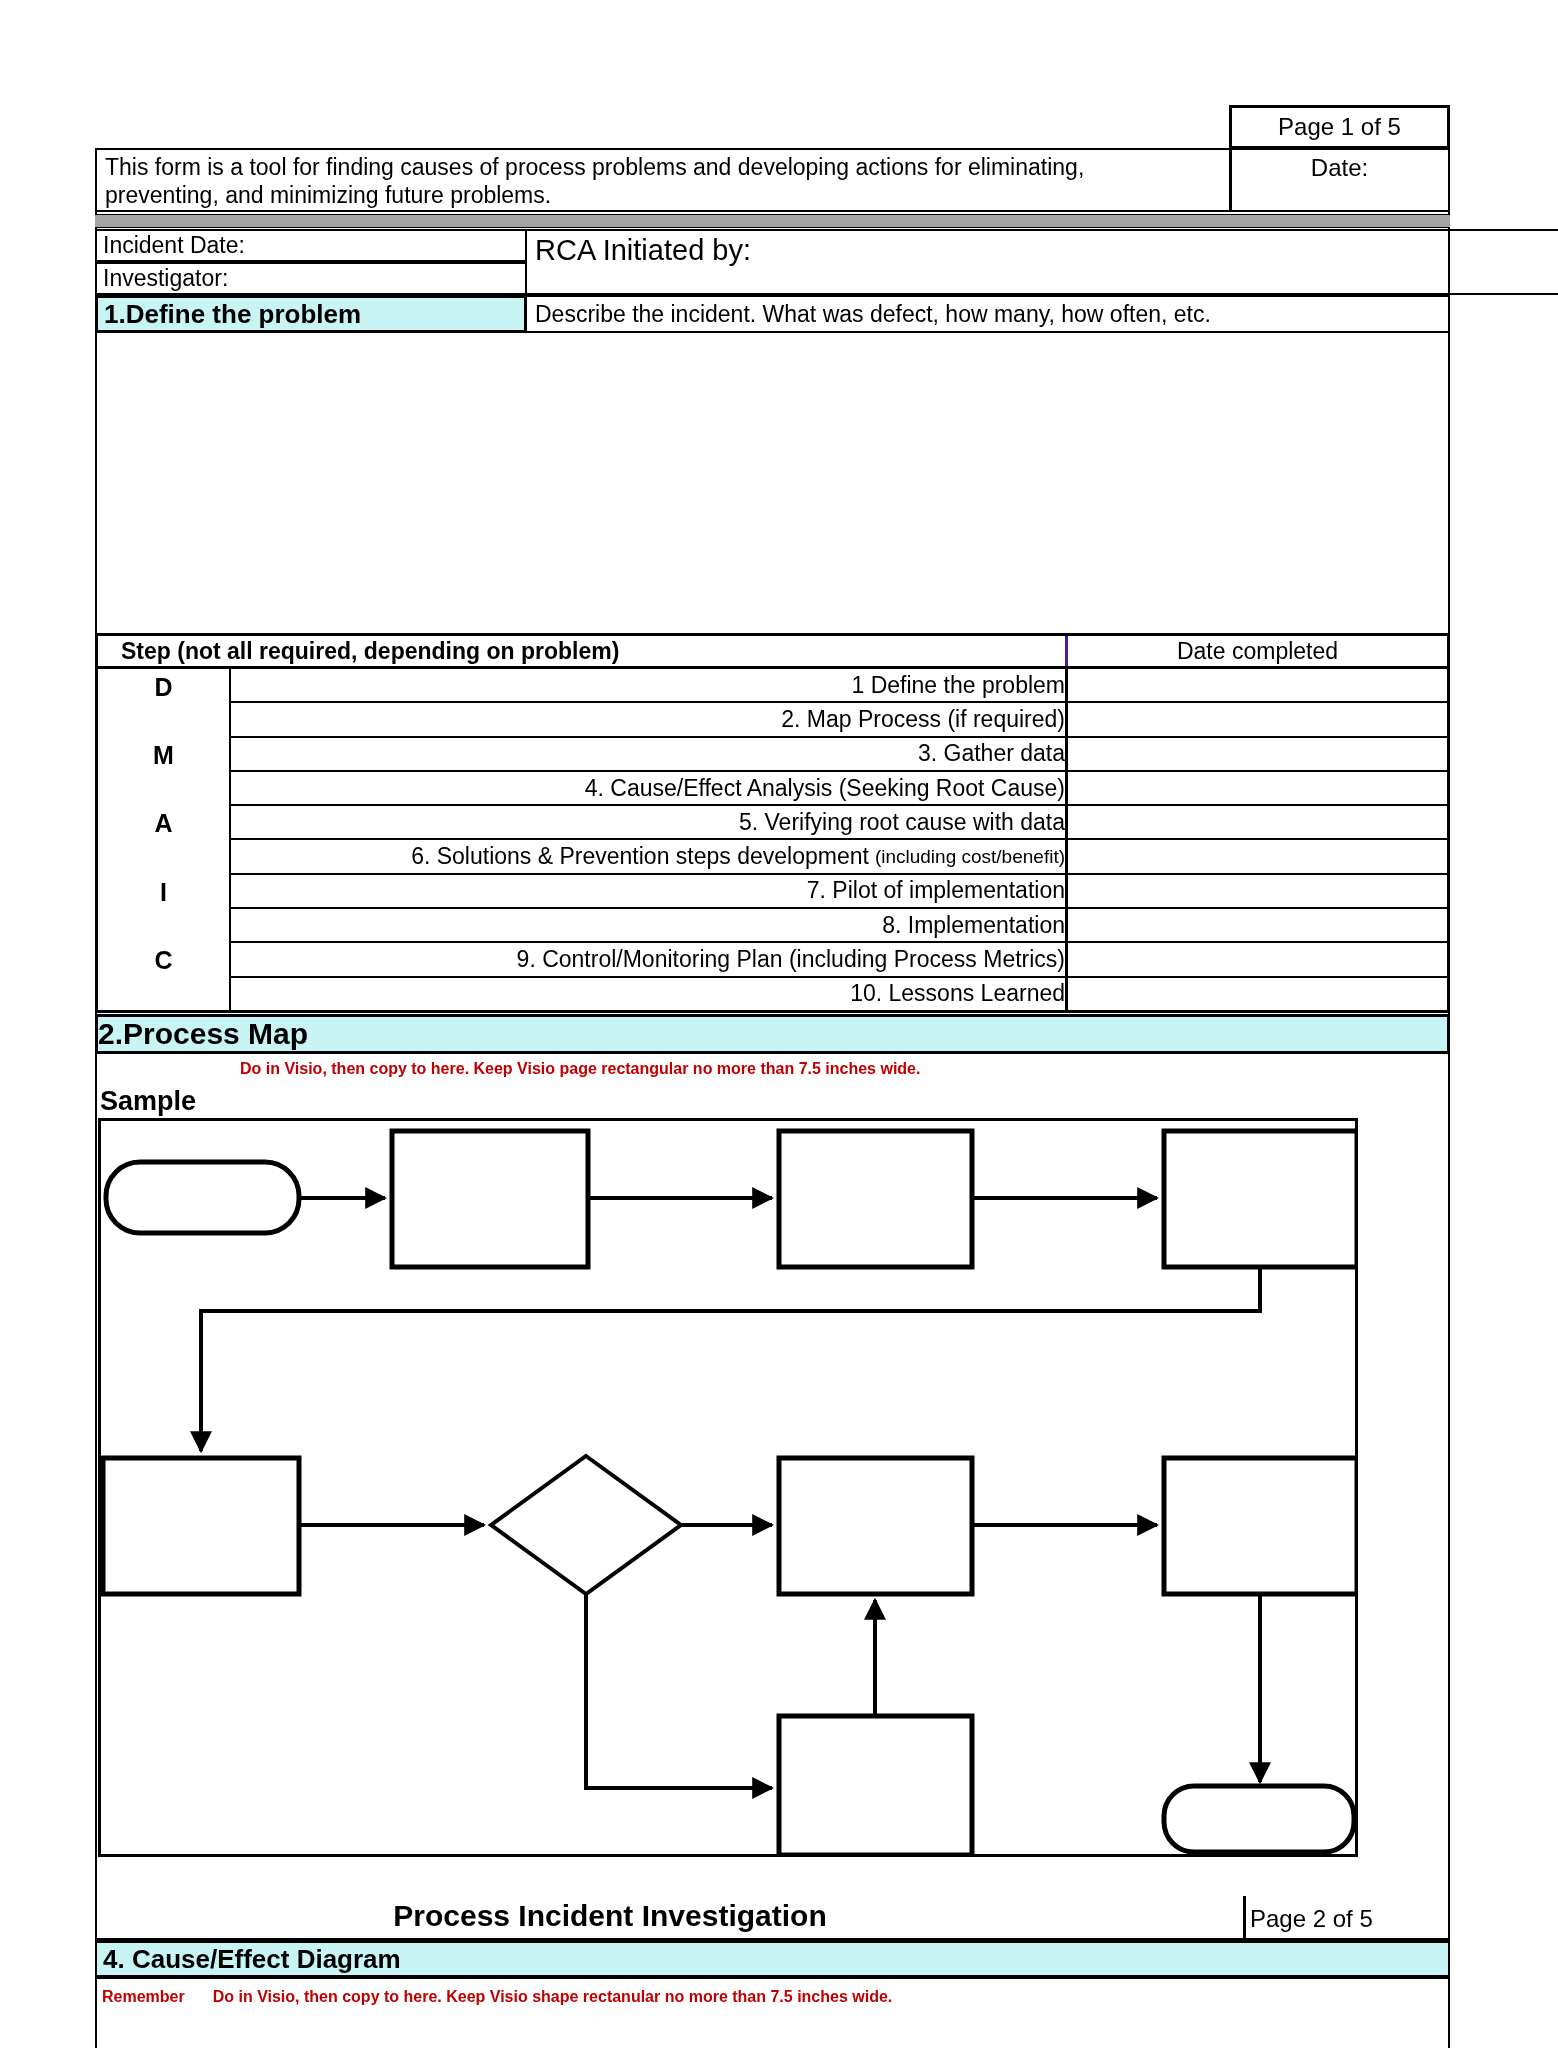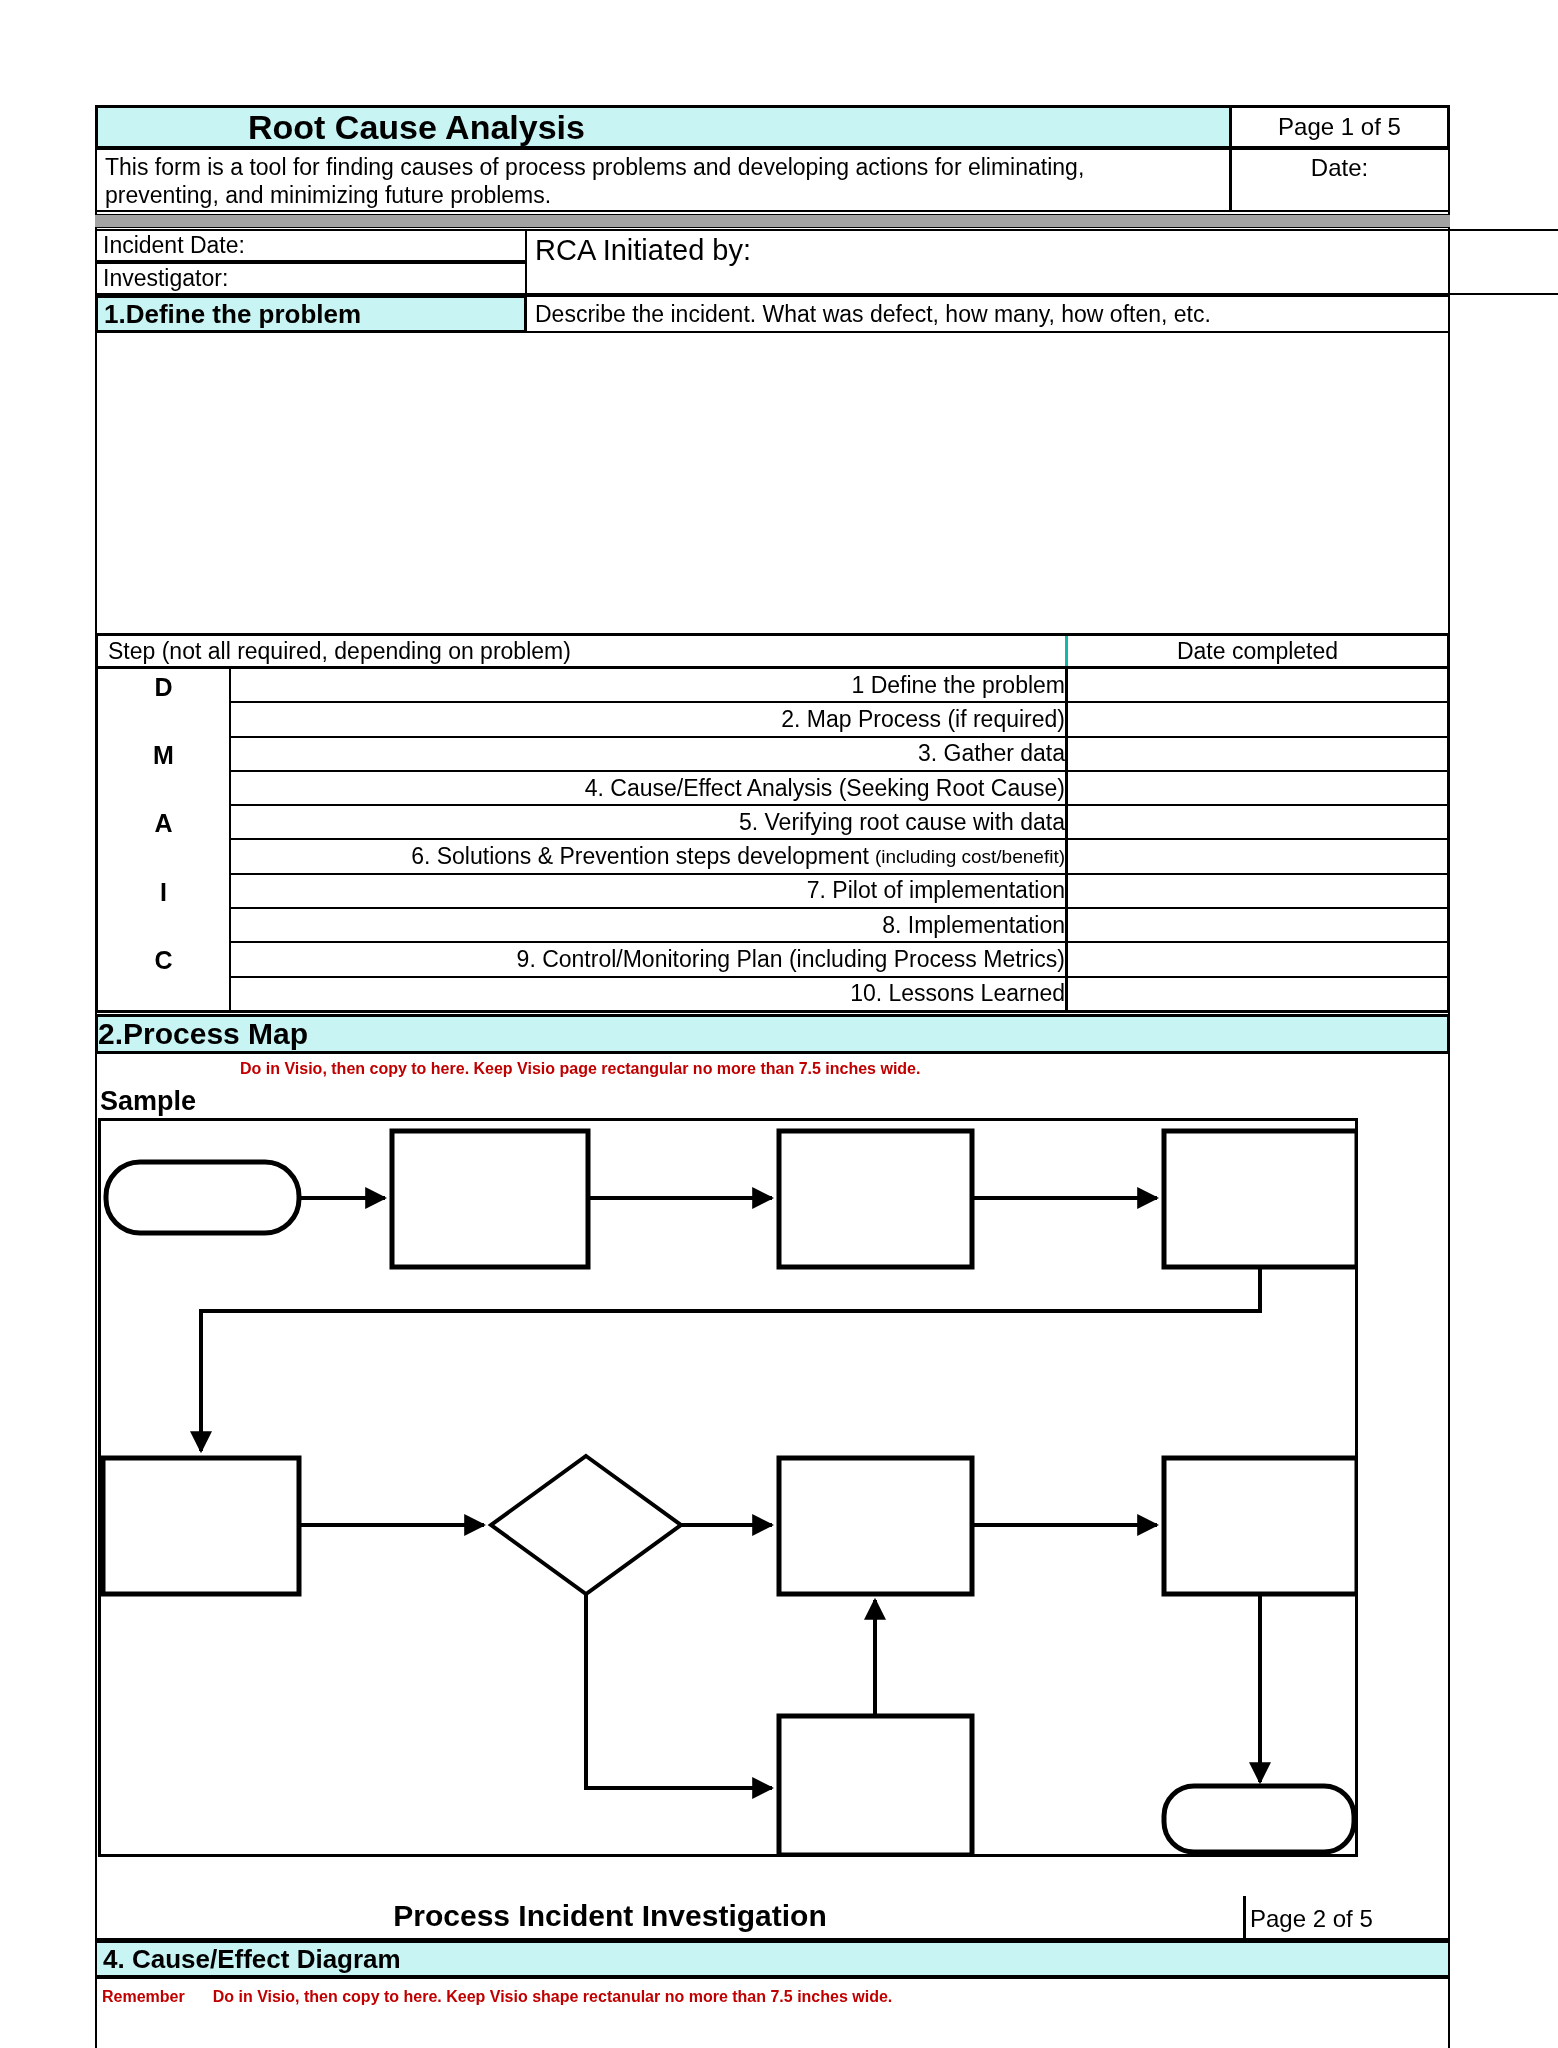--- a/index.html
+++ b/index.html
@@ -21,23 +21,20 @@
   svg .conn{fill:none;stroke:#000;stroke-width:4;}
 </style>
 </head>
 <body>
 
 <div id="page">
 
   <div class="abs" style="left:95px;top:211px;width:2px;height:1837px;background:#000;"></div>
   <div class="abs" style="left:1448px;top:211px;width:2px;height:1837px;background:#000;"></div>
 
-  <div class="abs cyan bordered3 vcenter" style="left:95px;top:105px;width:1137px;height:44px;">
-    <span class="title-cell" style="margin-left:150px;">Root Cause Analysis</span>
-  </div>
   <div class="abs bordered3 vcenter" style="left:1229px;top:105px;width:221px;height:44px;justify-content:center;">
     <span style="font-size:24px;">Page 1 of 5</span>
   </div>
   <div class="abs bordered2" style="left:1229px;top:148px;width:221px;height:64px;text-align:center;padding-top:4px;font-size:24px;">
     <span>Date:</span>
   </div>
   <div class="abs bordered2" style="left:95px;top:148px;width:1137px;height:64px;padding:3px 8px;font-size:23px;line-height:28px;">
     <div>This form is a tool for finding causes of process problems and developing actions for eliminating,</div>
     <div>preventing, and minimizing future problems.</div>
   </div>
@@ -58,21 +55,21 @@
     <span style="font-size:26px;font-weight:bold;">1.Define the problem</span>
   </div>
   <div class="abs bordered2 vcenter" style="left:525px;top:295px;width:925px;height:38px;padding-left:8px;font-size:23px;">
     <span>Describe the incident. What was defect, how many, how often, etc.</span>
   </div>
 
   <div class="abs" style="left:95px;top:333px;width:1355px;height:300px;"></div>
 
   <div class="abs bordered3" style="left:95px;top:633px;width:1355px;height:380px;">
     <div style="display:flex;height:33px;border-bottom:3px solid #000;box-sizing:border-box;">
-      <div class="vcenter" style="flex:1;padding-left:10px;font-size:23px;font-weight:normal;border-right:3px solid #14b8a6;">Step (not all required, depending on problem)</div>
+      <div class="vcenter" style="flex:1;padding-left:23px;font-size:23px;font-weight:bold;border-right:3px solid #4c1d95;">Step (not all required, depending on problem)</div>
       <div class="vcenter" style="width:379px;justify-content:center;font-size:23px;">Date completed</div>
     </div>
     <div style="display:flex;height:341px;">
       <div id="letter-col" style="width:133px;border-right:2px solid #000;box-sizing:border-box;position:relative;">
           <div style="position: absolute; left: 0px; width: 100%; text-align: center; font-size: 25px; font-weight: bold; top: 4px;">D</div>
           <div style="position: absolute; left: 0px; width: 100%; text-align: center; font-size: 25px; font-weight: bold; top: 72.2px;">M</div>
           <div style="position: absolute; left: 0px; width: 100%; text-align: center; font-size: 25px; font-weight: bold; top: 140.4px;">A</div>
           <div style="position: absolute; left: 0px; width: 100%; text-align: center; font-size: 25px; font-weight: bold; top: 208.6px;">I</div>
           <div style="position: absolute; left: 0px; width: 100%; text-align: center; font-size: 25px; font-weight: bold; top: 276.8px;">C</div>
         </div>

